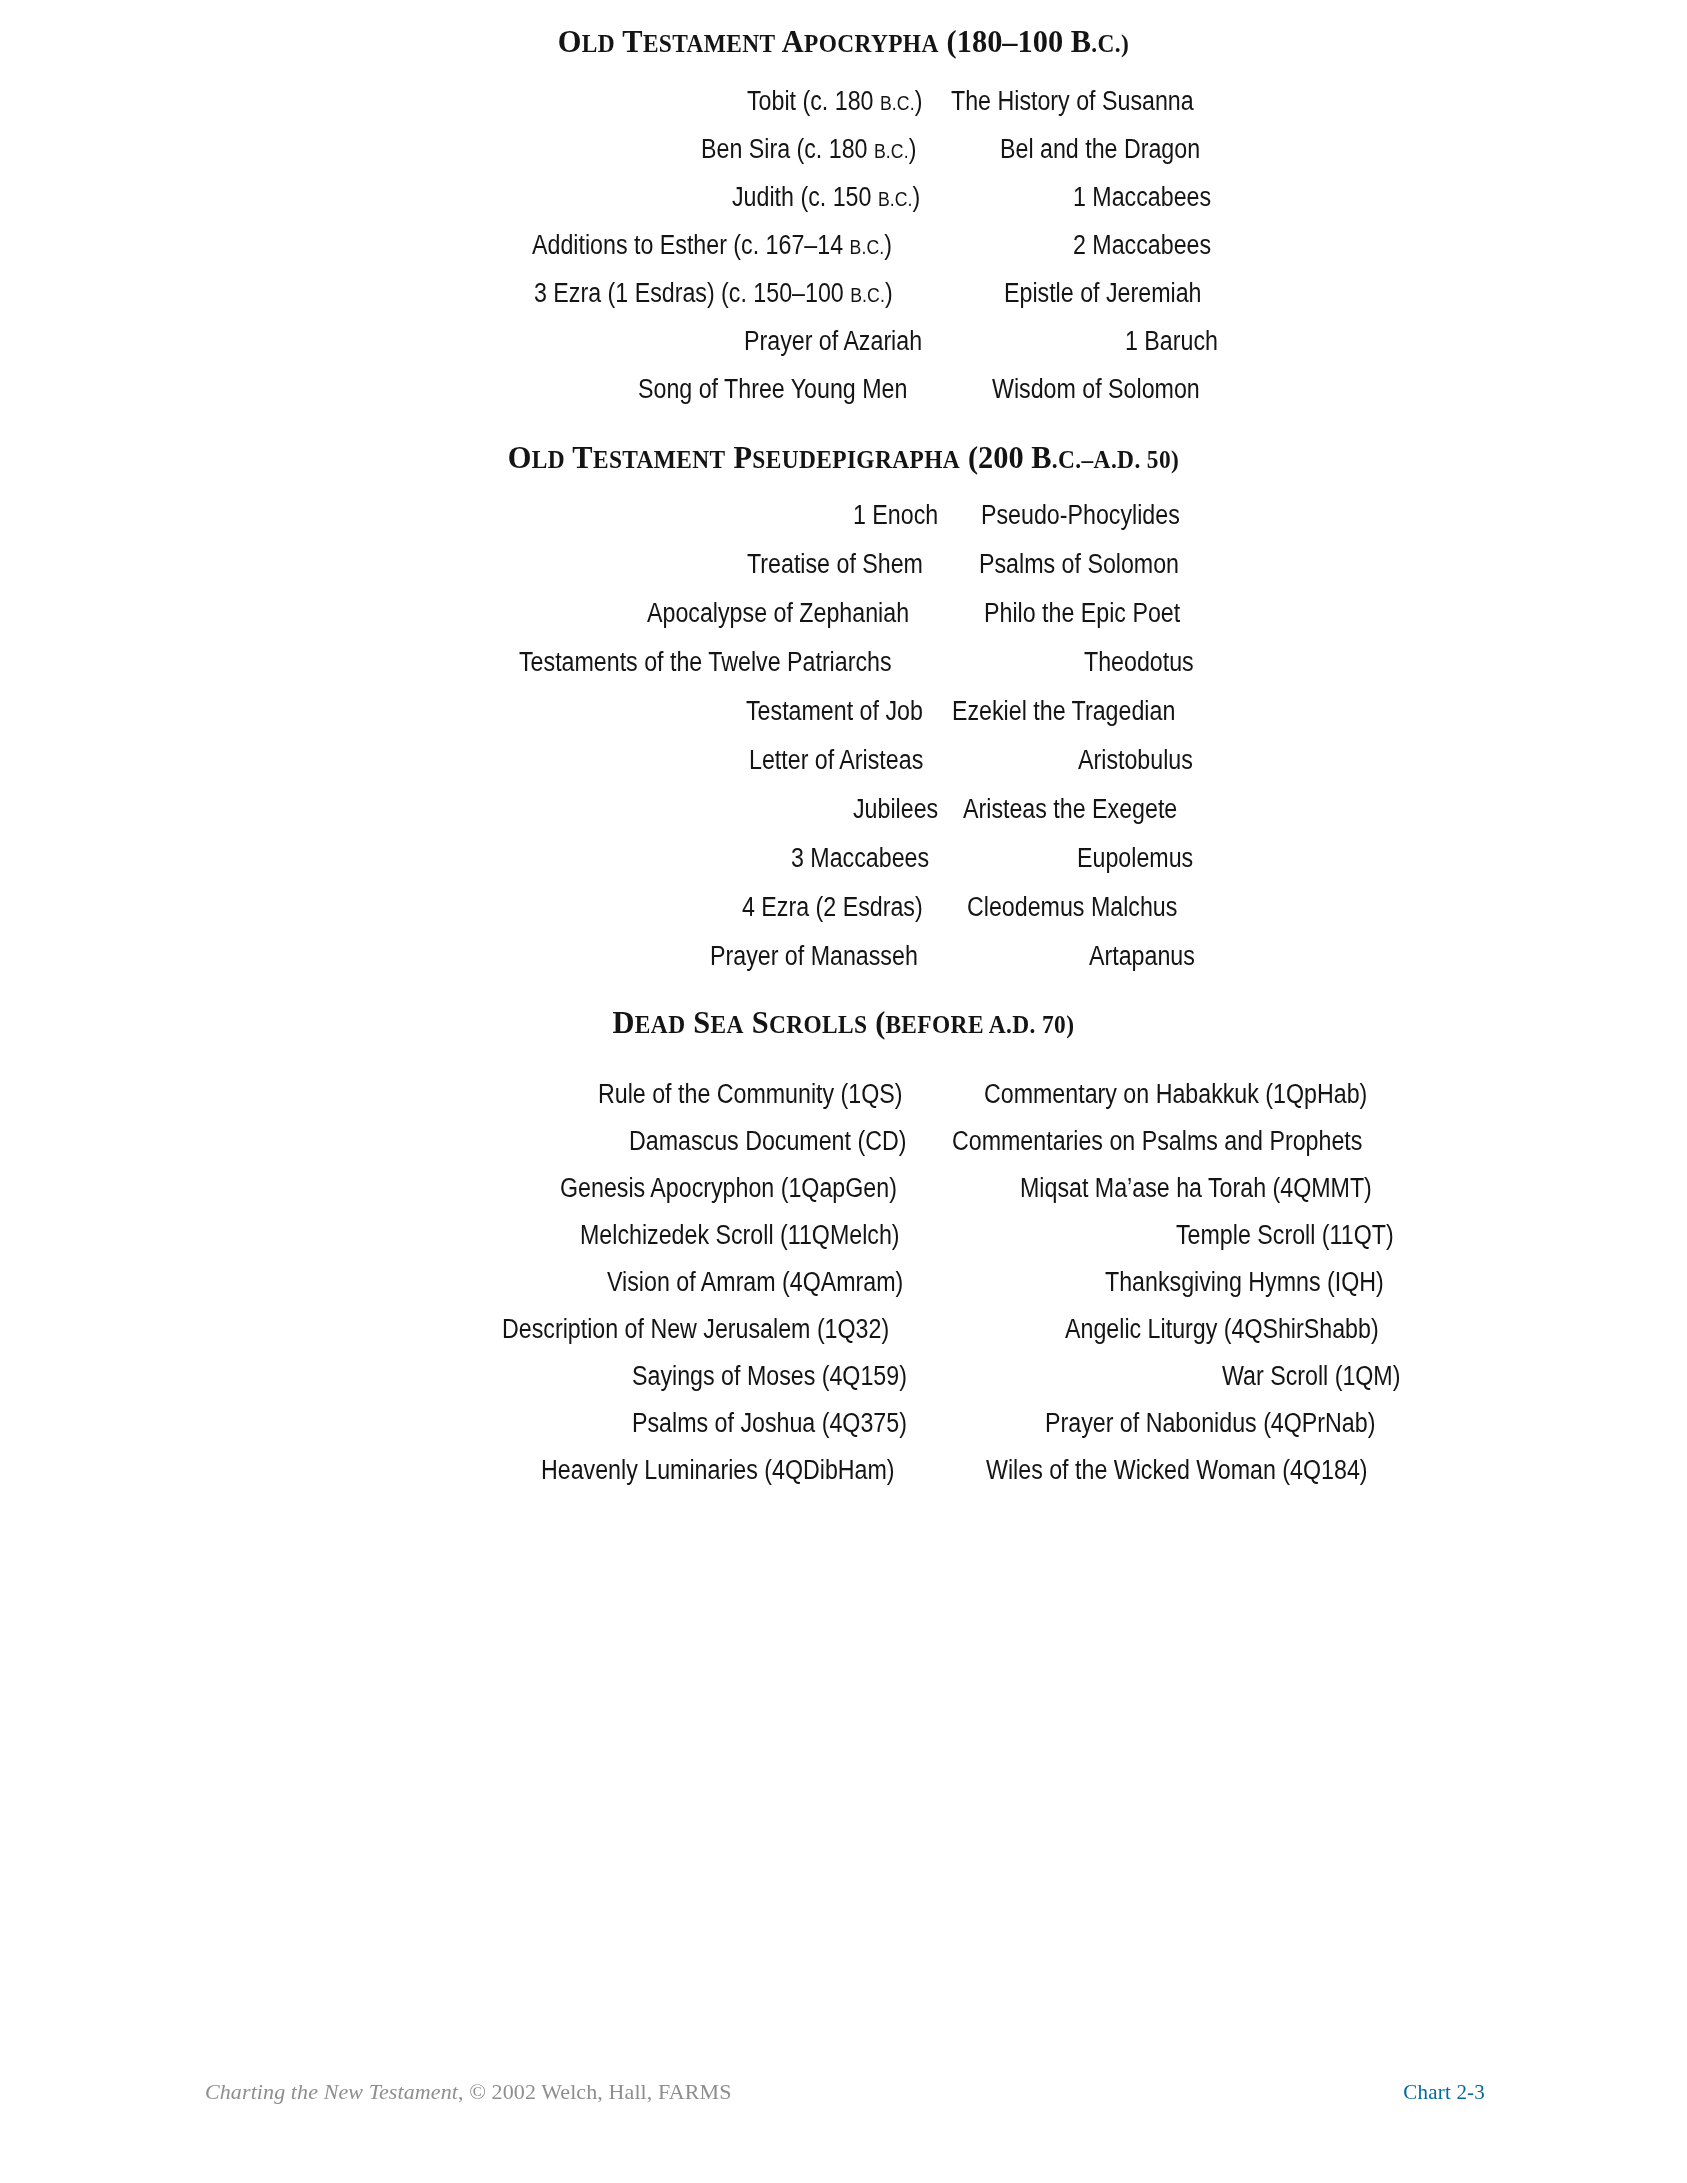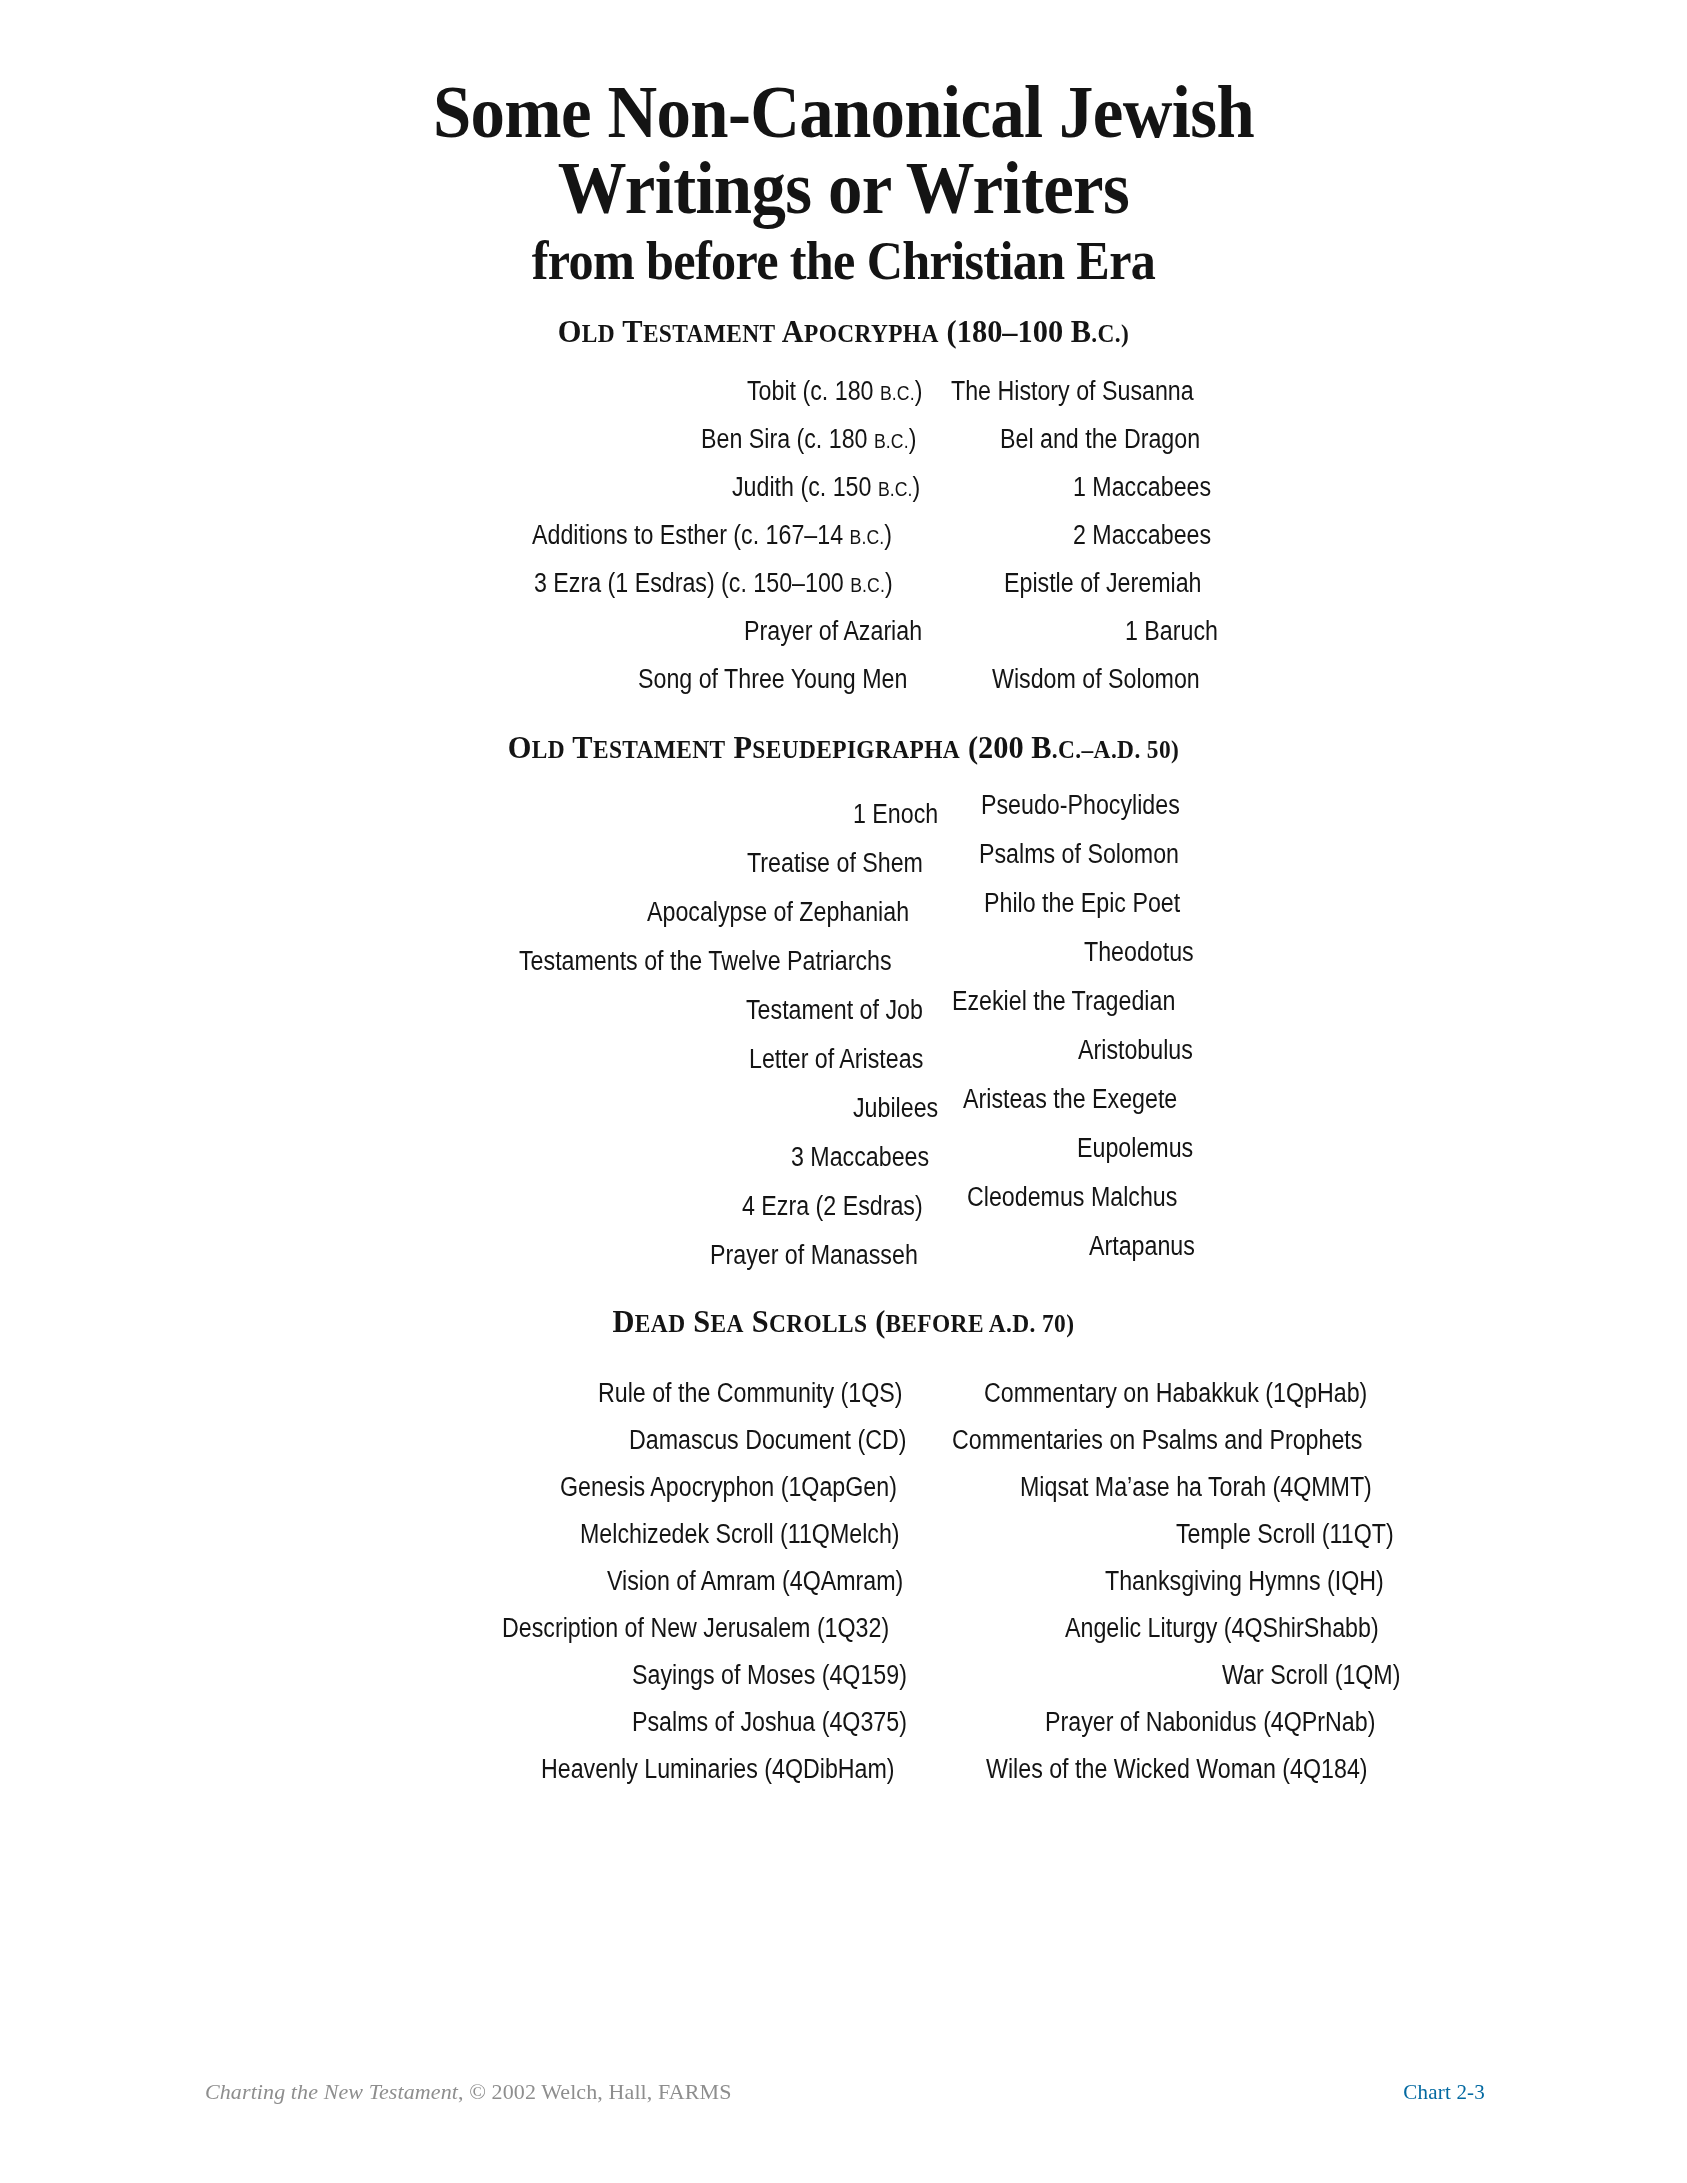--- a/index.html
+++ b/index.html
@@ -89,21 +89,21 @@
     letter-spacing: 0.1px;
   }
 
   
   .sec-apocrypha .columns { padding-left: 329px; }
   .sec-apocrypha .col-left  { width: 622px; }
   .sec-apocrypha .entry { margin-bottom: 21px; }
 
   
   .sec-pseudepigrapha .columns { padding-left: 290px; }
-  .sec-pseudepigrapha .col-left  { width: 662px; margin-top: 9px; }
+  .sec-pseudepigrapha .col-left  { width: 662px; }
   .sec-pseudepigrapha .entry { margin-bottom: 22px; }
 
   
   .sec-deadsea .columns { padding-left: 237px; }
   .sec-deadsea .col-left  { width: 715px; }
   .sec-deadsea .entry { margin-bottom: 20px; }
 
   .sec-apocrypha        { margin-top: 23px; }
   .sec-apocrypha .columns        { margin-top: 28px; }
   .sec-pseudepigrapha   { margin-top: 14.6px; }
@@ -135,25 +135,20 @@
     color: #0369a1;
     font-size: 21px;
     letter-spacing: 0.2px;
   }
 </style>
 </head>
 <body>
 
 <div class="page">
 
-  <div class="title-block">
-    <div class="title-line title-line-1">Some Non-Canonical Jewish</div>
-    <div class="title-line title-line-2">Writings or Writers</div>
-    <div class="title-line title-line-3">from before the Christian Era</div>
-  </div>
 
   <div class="section sec-apocrypha">
     <div class="section-heading">
       <span>O</span><span class="sc">LD</span>
       <span>T</span><span class="sc">ESTAMENT</span>
       <span>A</span><span class="sc">POCRYPHA</span>
       <span class="paren">(180–100 </span><span>B</span><span class="sc">.C.)</span>
     </div>
     <div class="columns">
       <div class="col col-left">

